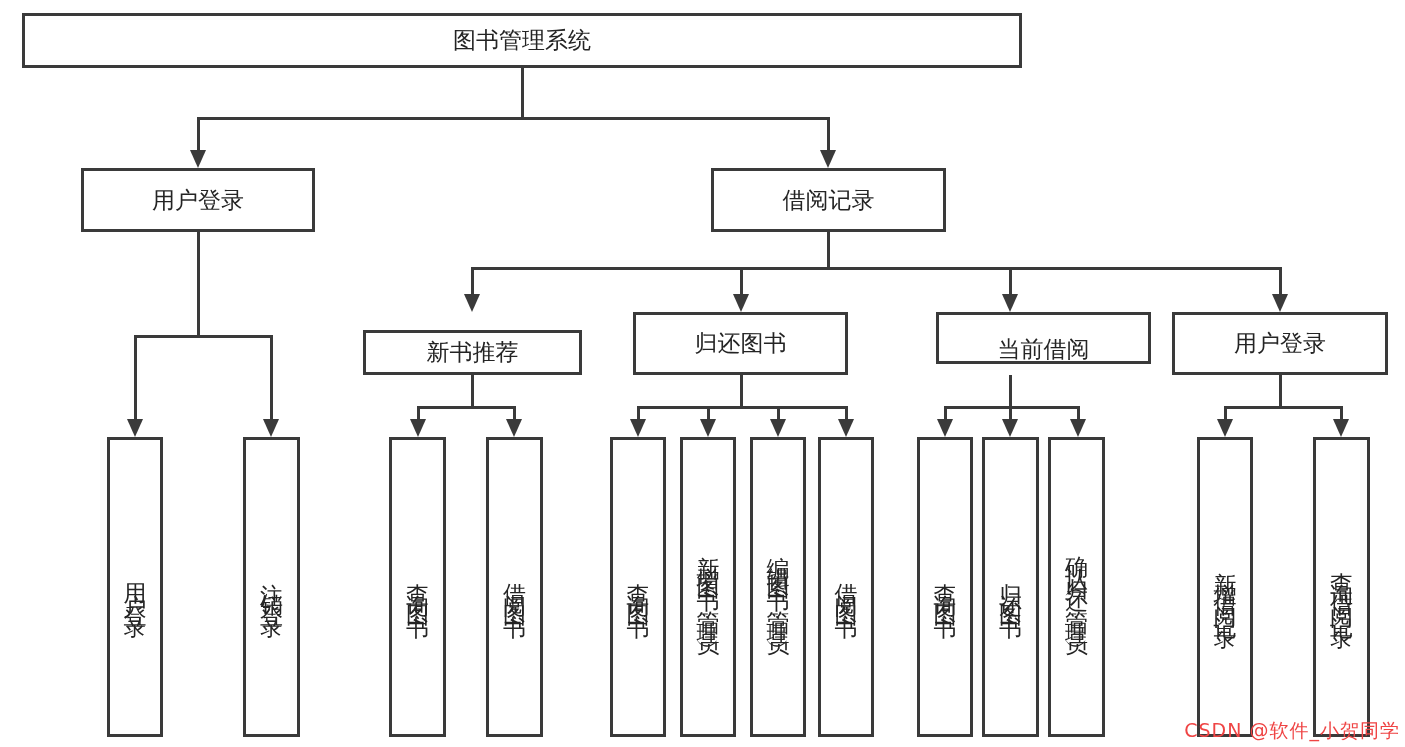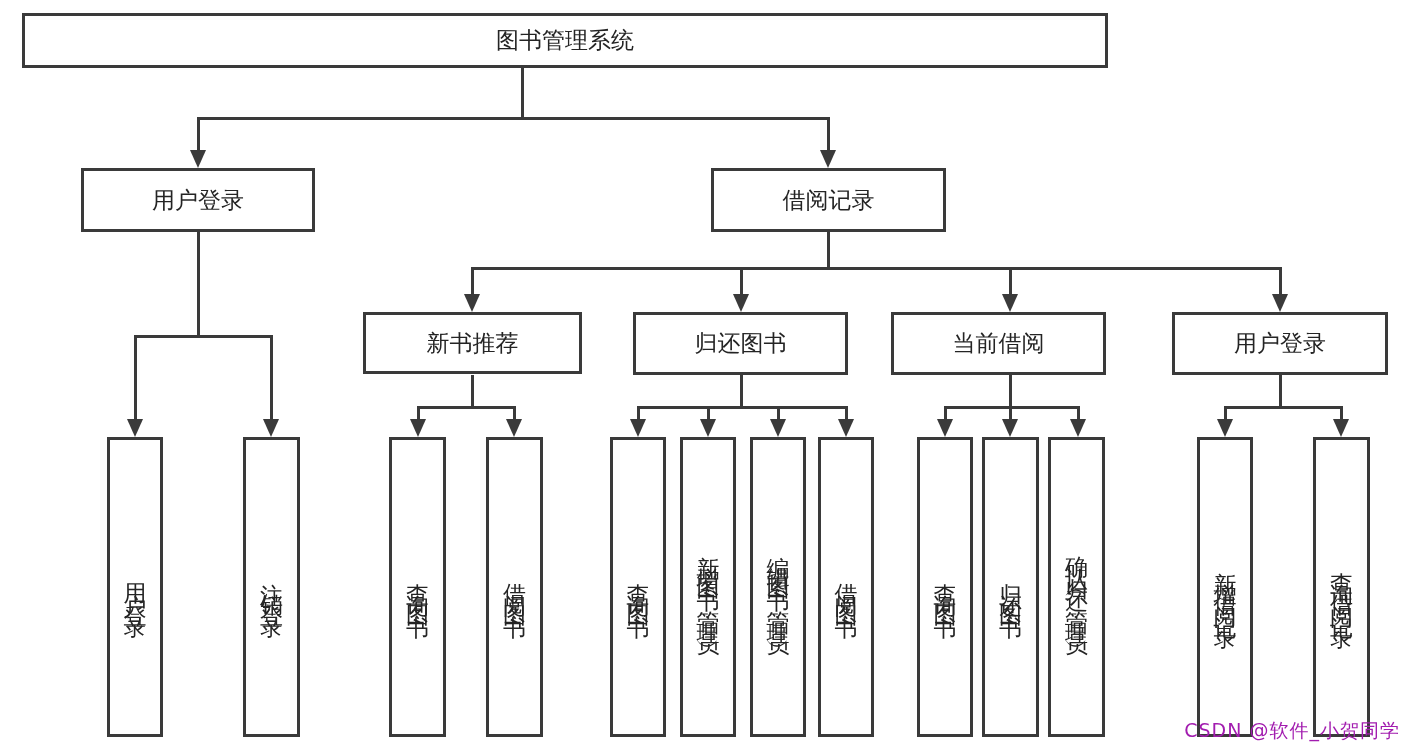--- a/index.html
+++ b/index.html
@@ -18,21 +18,21 @@
   }
   .leaf .lbl{display:block;}
   .line{position:absolute;background:#3a3a3a;z-index:1;}
   .arrowhead{
     position:absolute;width:0;height:0;z-index:1;
     border-left:8px solid transparent;border-right:8px solid transparent;
     border-top:18px solid #3a3a3a;
   }
   .watermark{
     position:absolute;right:5px;bottom:3px;z-index:6;
-    font-size:19px;color:#a21caf;letter-spacing:1px;
+    font-size:19px;color:#ef4444;letter-spacing:1px;
   }
 </style>
 </head>
 <body>
 
 <div class="stage">
 
   <div id="connectors">
       <div class="line" style="left: 520.5px; top: 68px; width: 3px; height: 51.5px;"></div>
       <div class="line" style="left: 196.5px; top: 116.5px; width: 633px; height: 3px;"></div>
@@ -81,38 +81,38 @@
       <div class="line" style="left: 1076.5px; top: 407px; width: 3px; height: 14px;"></div>
       <div class="arrowhead" style="left: 1070px; top: 419px;"></div>
       <div class="line" style="left: 1278.5px; top: 375px; width: 3px; height: 33.5px;"></div>
       <div class="line" style="left: 1223.5px; top: 405.5px; width: 119px; height: 3px;"></div>
       <div class="line" style="left: 1223.5px; top: 407px; width: 3px; height: 14px;"></div>
       <div class="arrowhead" style="left: 1217px; top: 419px;"></div>
       <div class="line" style="left: 1339.5px; top: 407px; width: 3px; height: 14px;"></div>
       <div class="arrowhead" style="left: 1333px; top: 419px;"></div>
     </div>
 
-  <div class="box" style="left:22px;top:13px;width:1086px;height:55px;">
+  <div class="box" style="left:22px;top:13px;width:1000px;height:55px;">
     <span class="lbl">图书管理系统</span>
   </div>
 
   <div class="box" style="left:81px;top:168px;width:234px;height:64px;">
     <span class="lbl">用户登录</span>
   </div>
   <div class="box" style="left:711px;top:168px;width:235px;height:64px;">
     <span class="lbl">借阅记录</span>
   </div>
 
-  <div class="box" style="left:363px;top:312px;width:219px;height:62px;">
+  <div class="box" style="left:363px;top:330px;width:219px;height:45px;">
     <span class="lbl">新书推荐</span>
   </div>
   <div class="box" style="left:633px;top:312px;width:215px;height:63px;">
     <span class="lbl">归还图书</span>
   </div>
-  <div class="box" style="left:891px;top:312px;width:215px;height:63px;">
+  <div class="box" style="left:936px;top:312px;width:215px;height:52px;align-items:flex-end;">
     <span class="lbl">当前借阅</span>
   </div>
   <div class="box" style="left:1172px;top:312px;width:216px;height:63px;">
     <span class="lbl">用户登录</span>
   </div>
 
   <div class="box leaf" style="left:107px;top:437px;width:56px;height:300px;">
     <span class="lbl">用户登录</span>
   </div>
   <div class="box leaf" style="left:243px;top:437px;width:57px;height:300px;">

